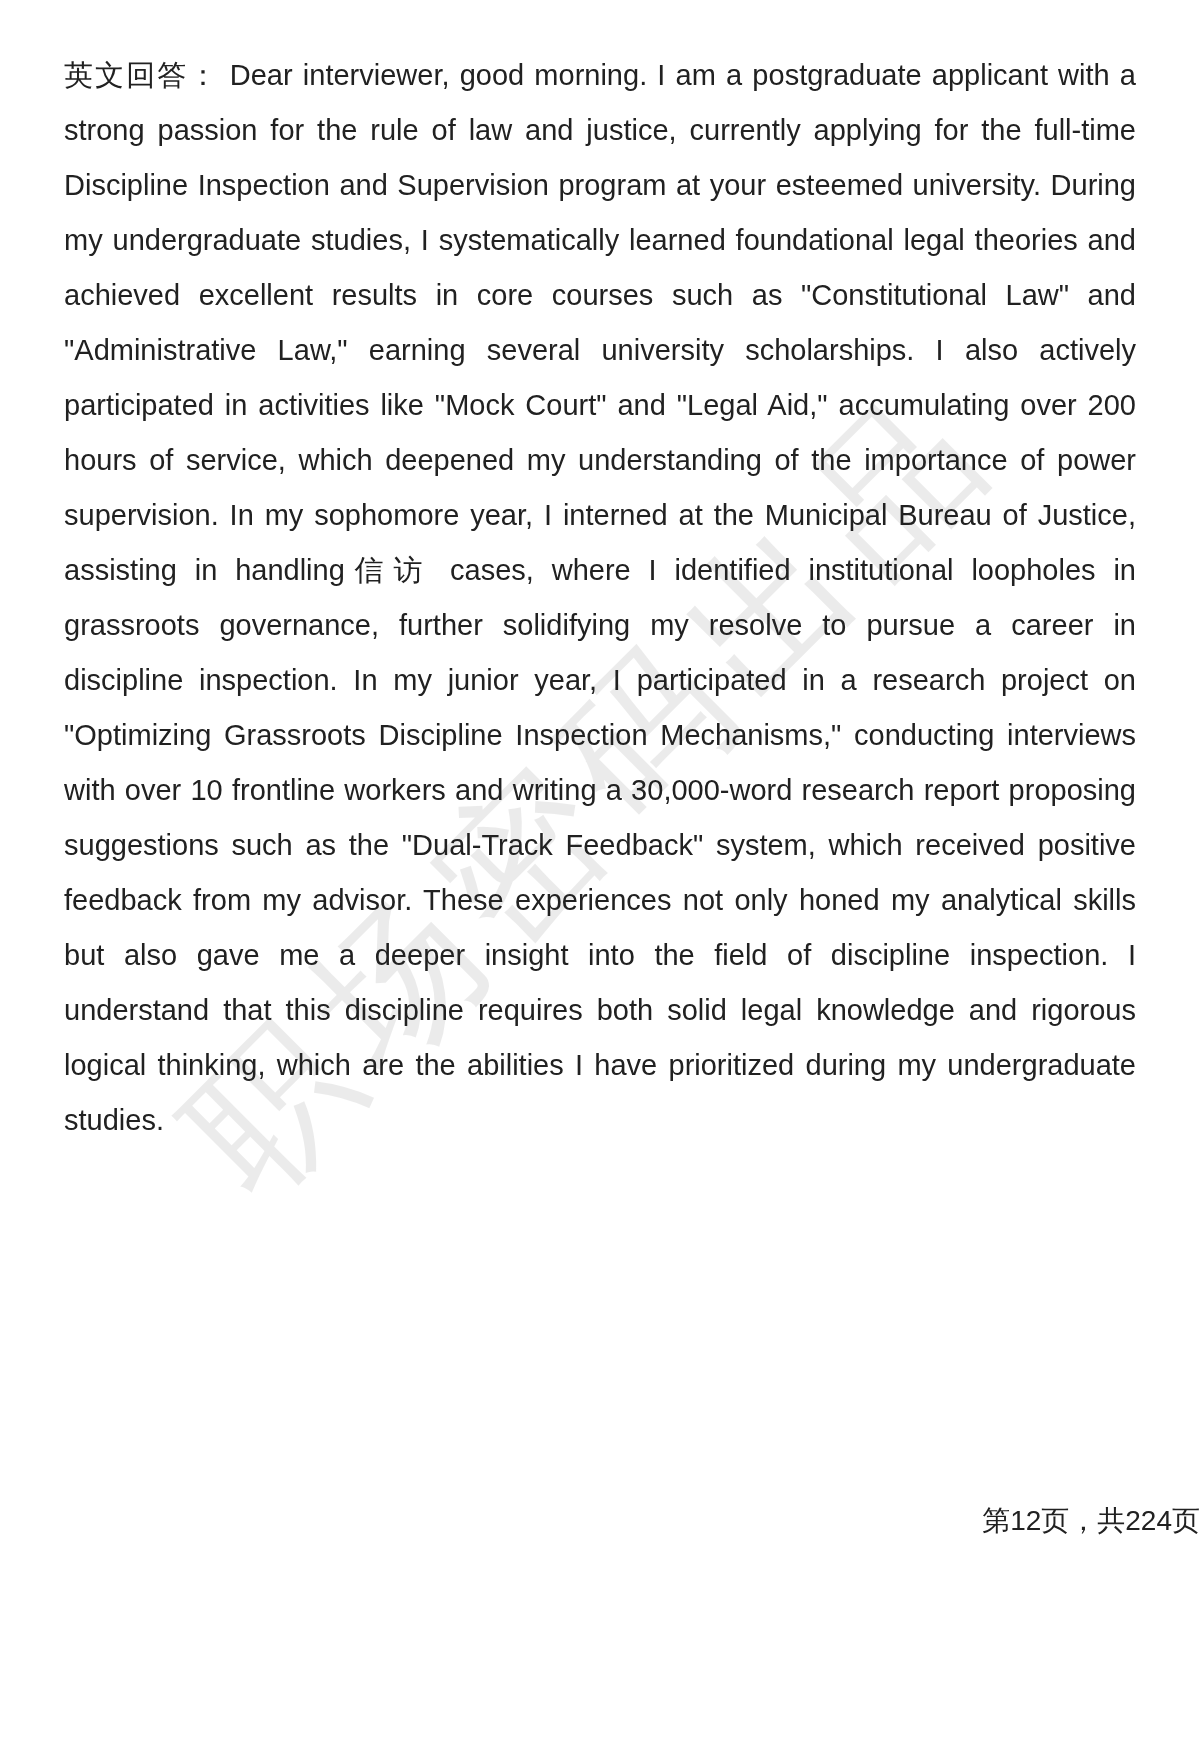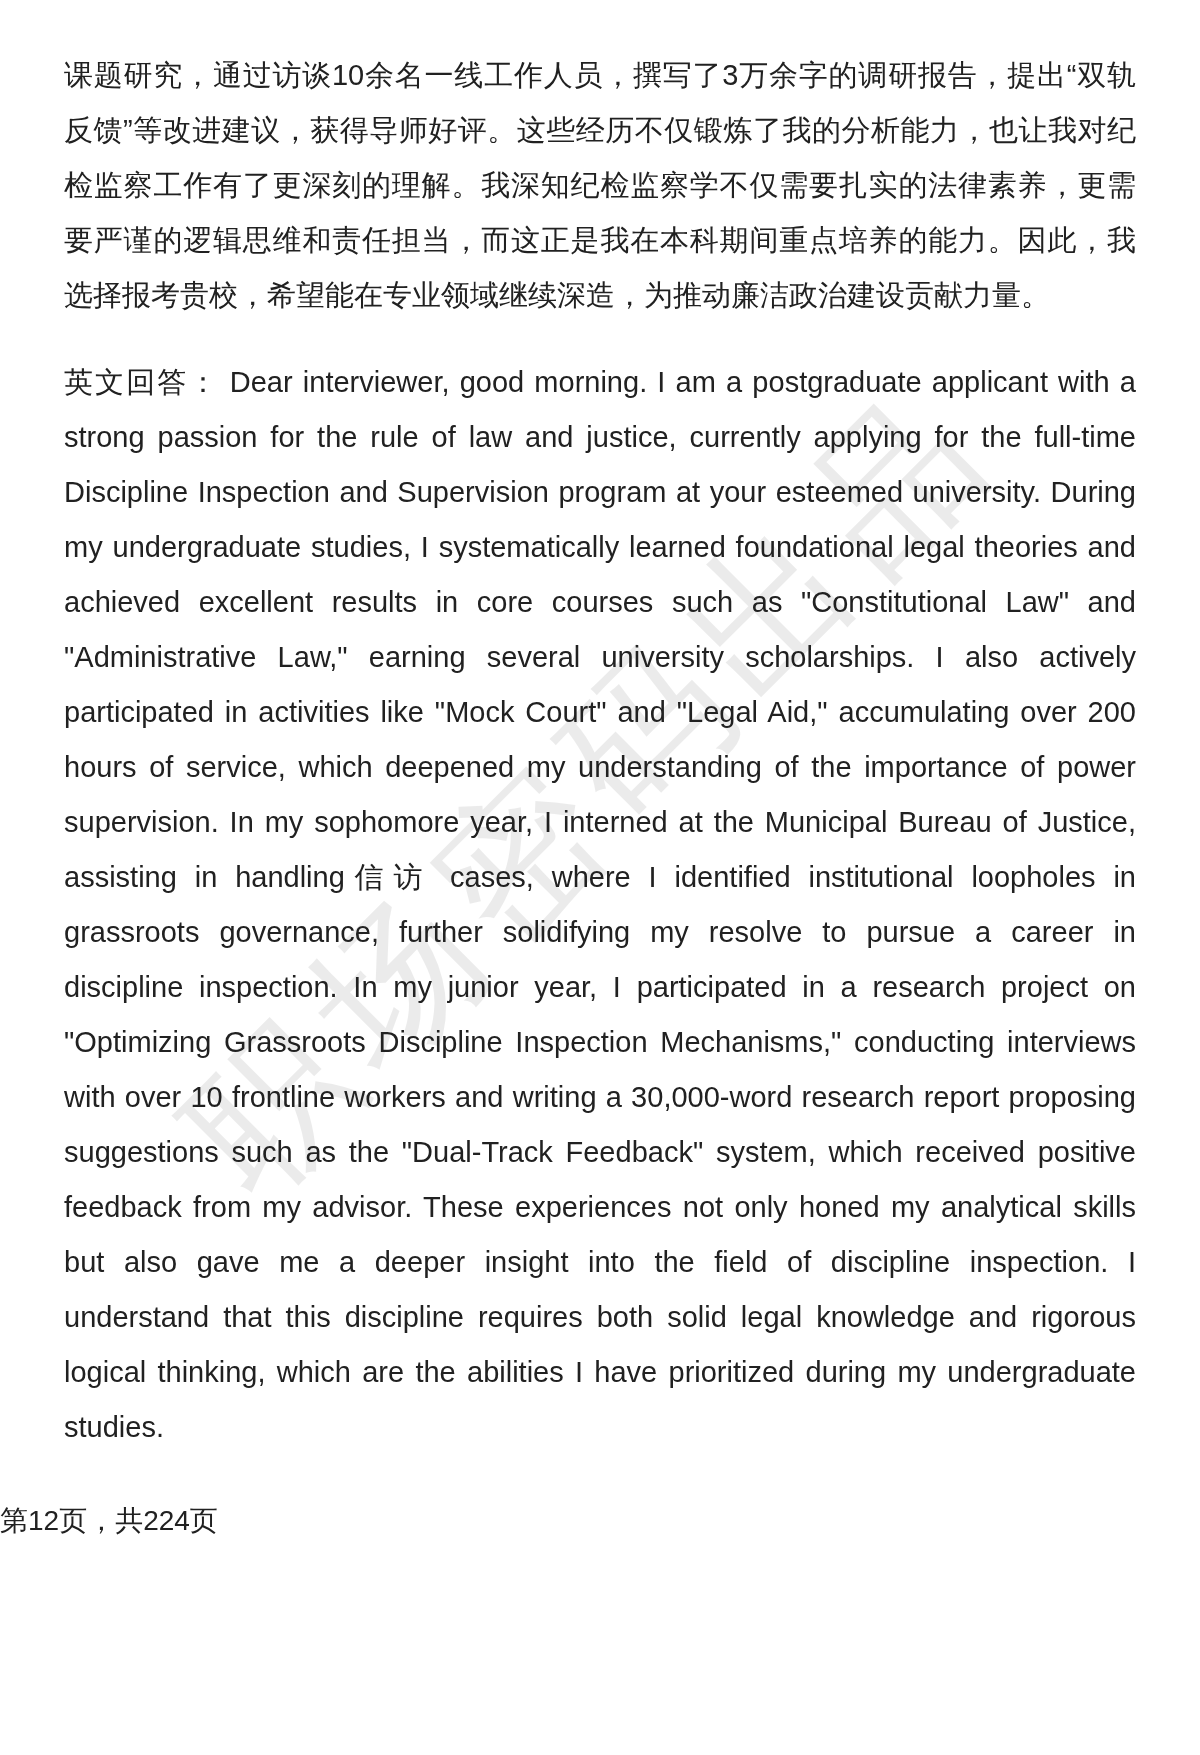--- a/index.html
+++ b/index.html
@@ -47,34 +47,33 @@
     text-align: justify;
     margin: 0 0 32px 0;
     color: #212121;
     word-break: break-word;
   }
   .footer {
     position: absolute;
     left: 0;
     top: 1502px;
     width: 1200px;
-    text-align: left;
+    text-align: right;
     font-size: 28px;
     color: #212121;
     z-index: 1;
   }
 </style>
 </head>
 <body>
 
 <div class="page">
 
   <div class="watermark">职场密码出品</div>
 
   <div class="content">
-    <p class="para">课题研究，通过访谈10余名一线工作人员，撰写了3万余字的调研报告，提出“双轨反馈”等改进建议，获得导师好评。这些经历不仅锻炼了我的分析能力，也让我对纪检监察工作有了更深刻的理解。我深知纪检监察学不仅需要扎实的法律素养，更需要严谨的逻辑思维和责任担当，而这正是我在本科期间重点培养的能力。因此，我选择报考贵校，希望能在专业领域继续深造，为推动廉洁政治建设贡献力量。</p>
 
     <p class="para">英文回答：  Dear interviewer, good morning. I am a postgraduate applicant with a strong passion for the rule of law and justice, currently applying for the full-time Discipline Inspection and Supervision program at your esteemed university. During my undergraduate studies, I systematically learned foundational legal theories and achieved excellent results in core courses such as "Constitutional Law" and "Administrative Law," earning several university scholarships. I also actively participated in activities like "Mock Court" and "Legal Aid," accumulating over 200 hours of service, which deepened my understanding of the importance of power supervision. In my sophomore year, I interned at the Municipal Bureau of Justice, assisting in handling信访 cases, where I identified institutional loopholes in grassroots governance, further solidifying my resolve to pursue a career in discipline inspection. In my junior year, I participated in a research project on "Optimizing Grassroots Discipline Inspection Mechanisms," conducting interviews with over 10 frontline workers and writing a 30,000-word research report proposing suggestions such as the "Dual-Track Feedback" system, which received positive feedback from my advisor. These experiences not only honed my analytical skills but also gave me a deeper insight into the field of discipline inspection. I understand that this discipline requires both solid legal knowledge and rigorous logical thinking, which are the abilities I have prioritized during my undergraduate studies.</p>
   </div>
 
   <div class="footer">第12页，共224页</div>
 
 </div>
 
 </body></html>

